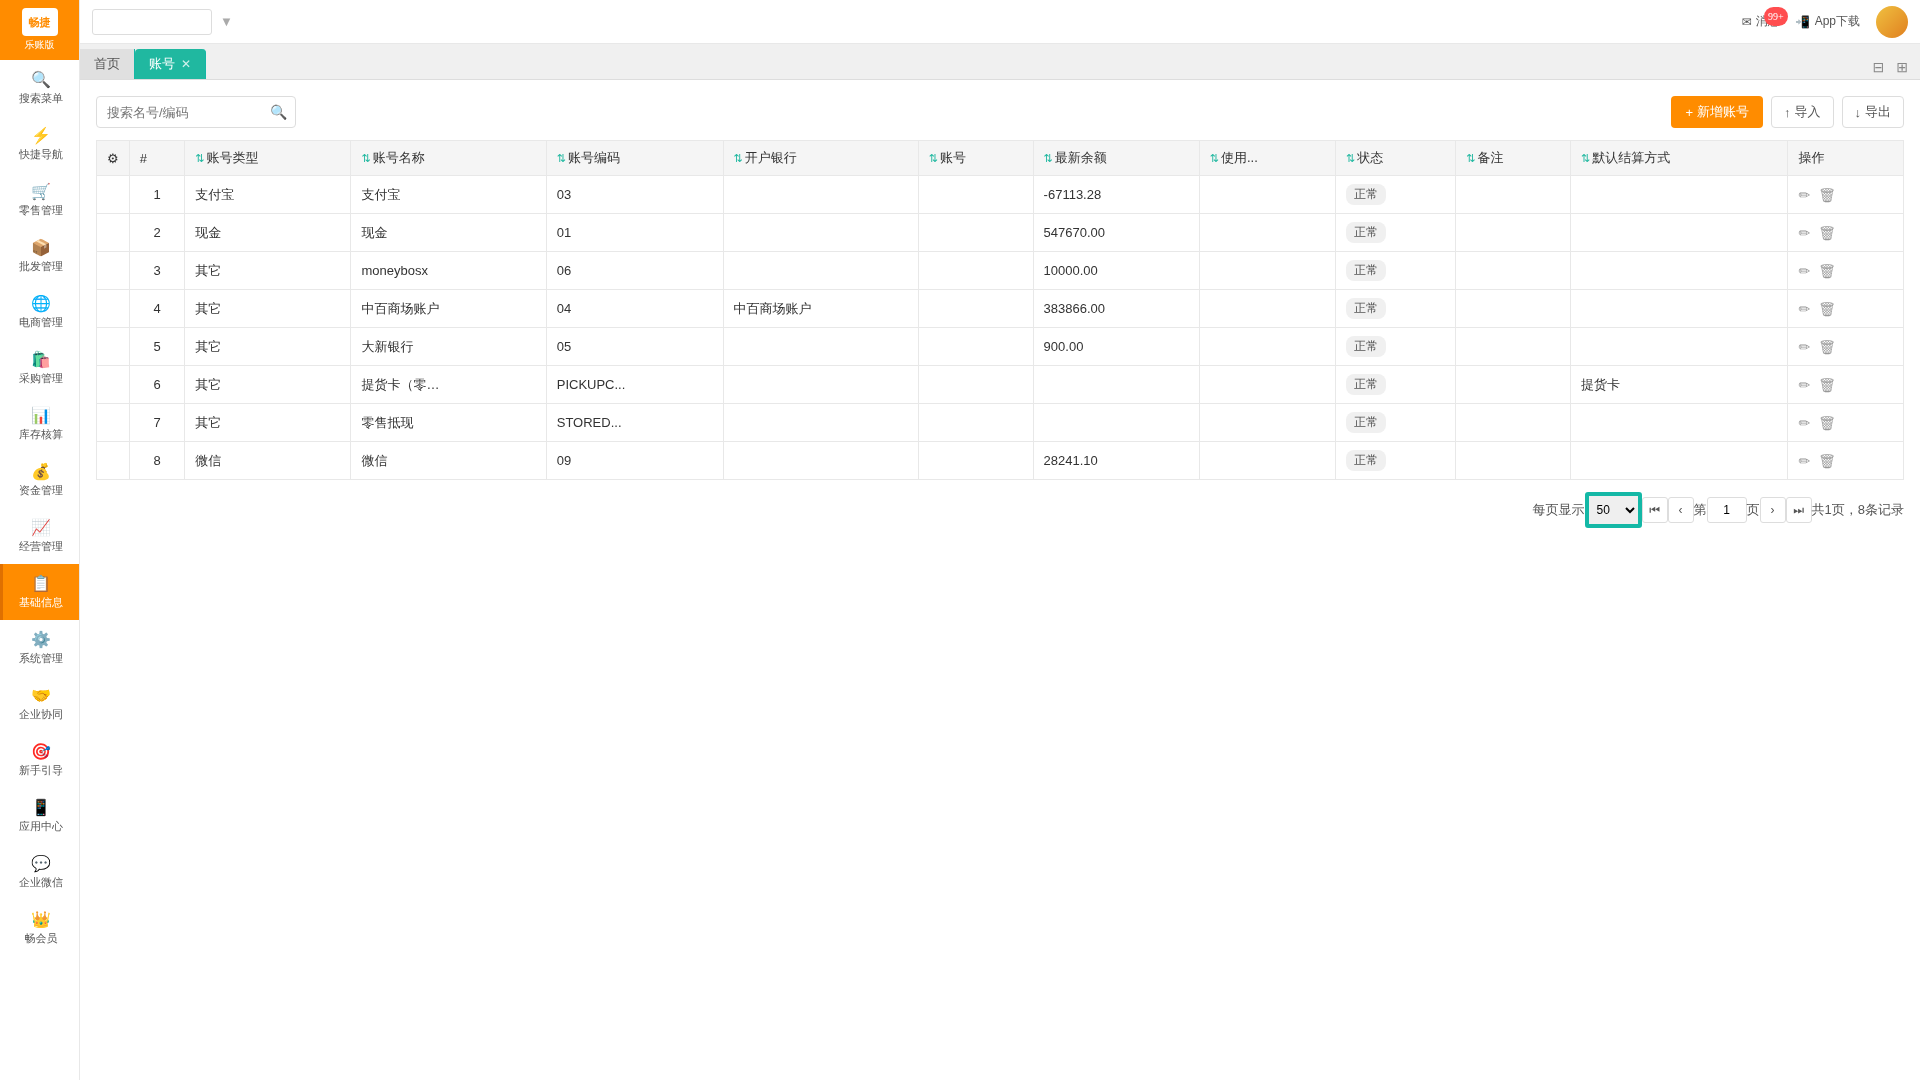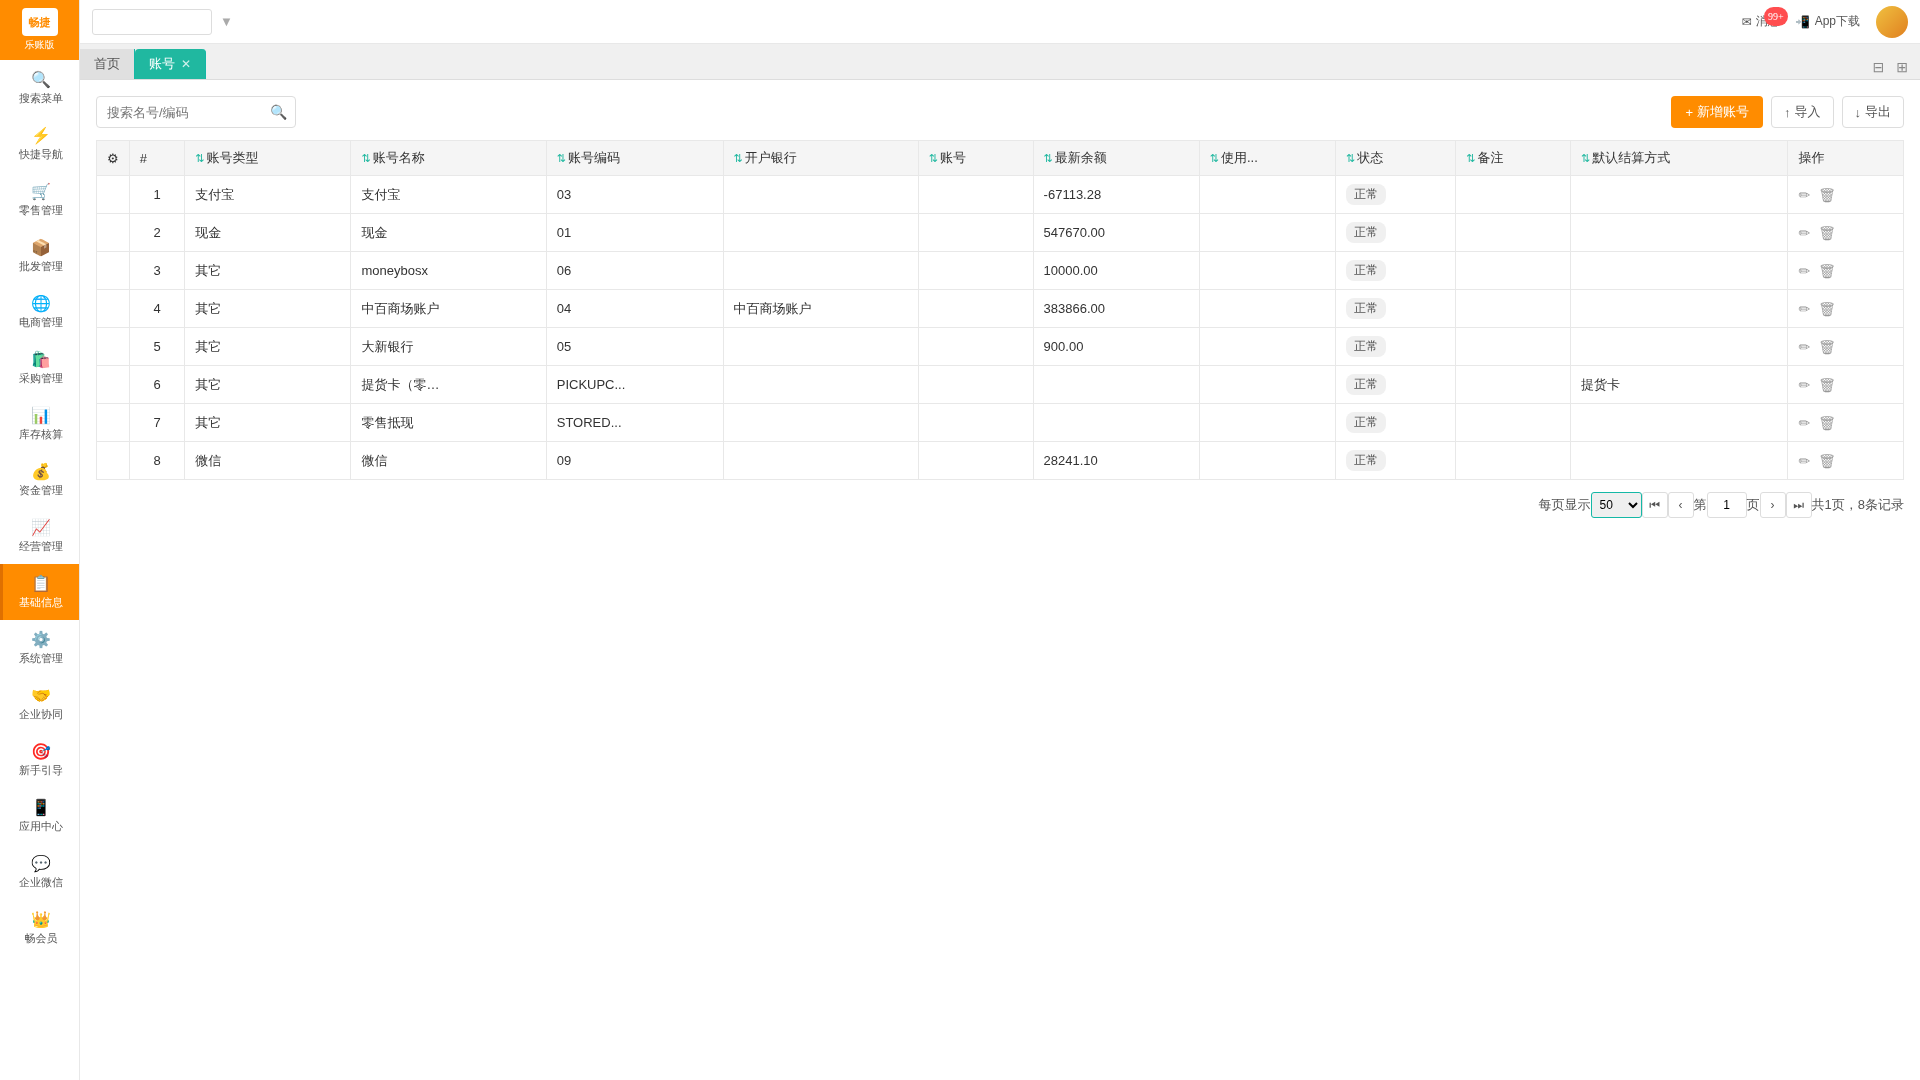--- a/index.html
+++ b/index.html
@@ -289,25 +289,25 @@
     
     .pagination {
       display: flex;
       align-items: center;
       justify-content: flex-end;
       padding: 12px 0 0 0;
       font-size: 13px;
       color: #555;
     }
     .page-size-select {
-      border: 1px solid #14b8a6;
+      border: 4px solid #14b8a6;
       border-radius: 3px;
       padding: 2px 4px;
       font-size: 12px;
-      height: 26px;
+      height: 36px;
     }
     .page-btn {
       width: 26px;
       height: 26px;
       border: 1px solid #ddd;
       border-radius: 3px;
       background: #fff;
       cursor: pointer;
       display: flex;
       align-items: center;

